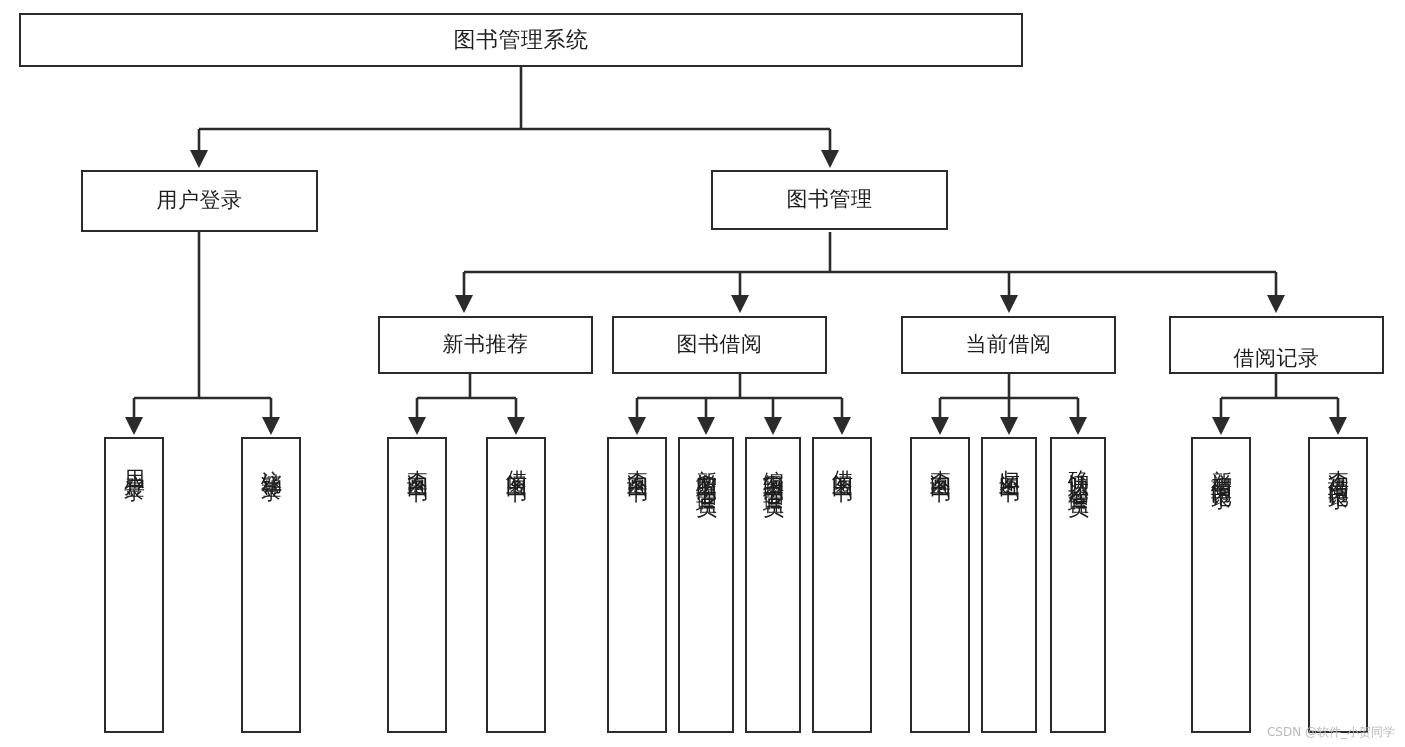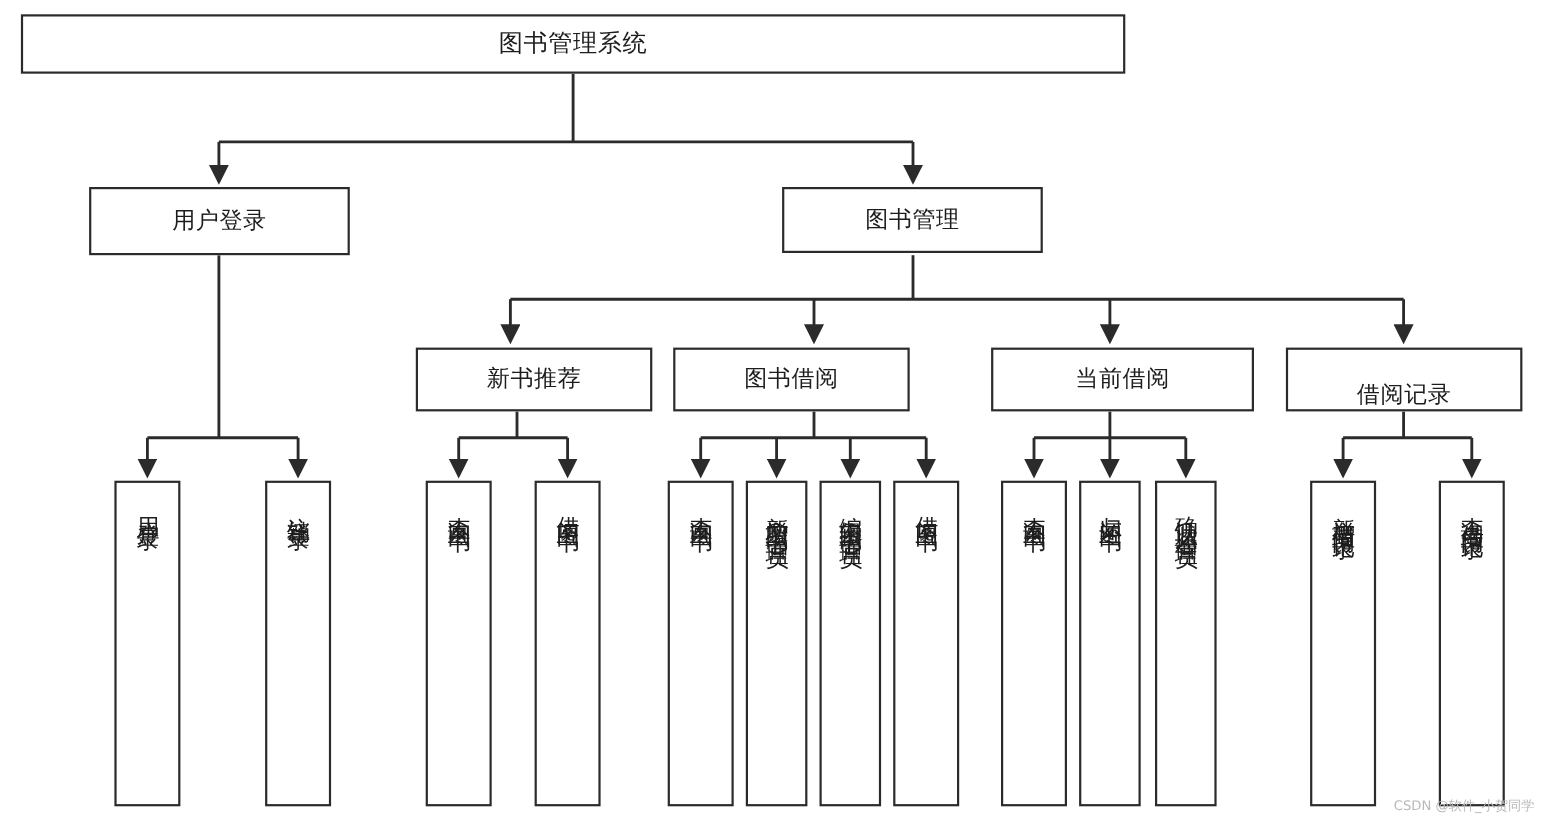--- a/index.html
+++ b/index.html
@@ -140,21 +140,21 @@
   <div class="node horiz" style="left:711px; top:170px; width:237px; height:60px;">
     <span class="label">图书管理</span>
   </div>
 
   <div class="node horiz" style="left:378px; top:316px; width:215px; height:58px;">
     <span class="label">新书推荐</span>
   </div>
   <div class="node horiz" style="left:612px; top:316px; width:215px; height:58px;">
     <span class="label">图书借阅</span>
   </div>
-  <div class="node horiz" style="left:901px; top:316px; width:239px; height:58px;">
+  <div class="node horiz" style="left:901px; top:316px; width:215px; height:58px;">
     <span class="label">当前借阅</span>
   </div>
   <div class="node horiz" style="left:1169px; top:316px; width:215px; height:58px;align-items:flex-end;">
     <span class="label">借阅记录</span>
   </div>
 
   <div class="node vert" style="left:104px; top:437px; width:60px; height:296px;">
     <span class="label">用户登录</span>
   </div>
   <div class="node vert" style="left:241px; top:437px; width:60px; height:296px;">

